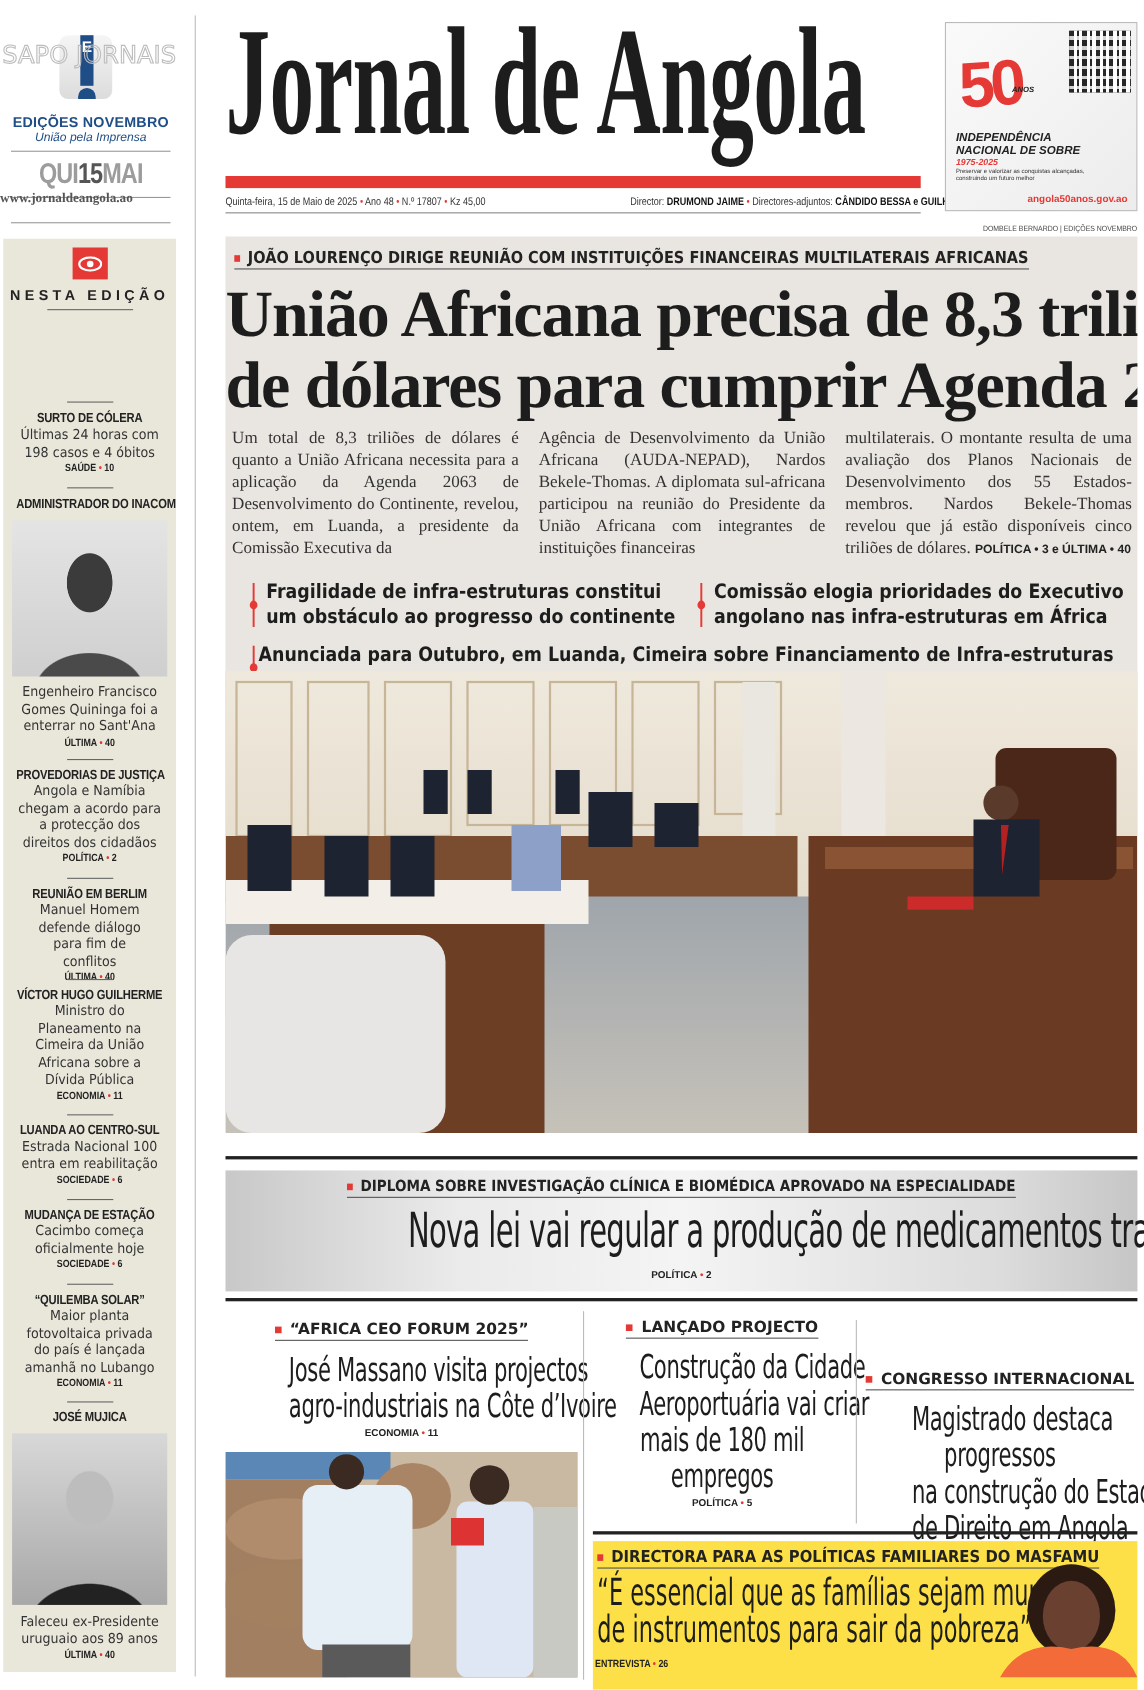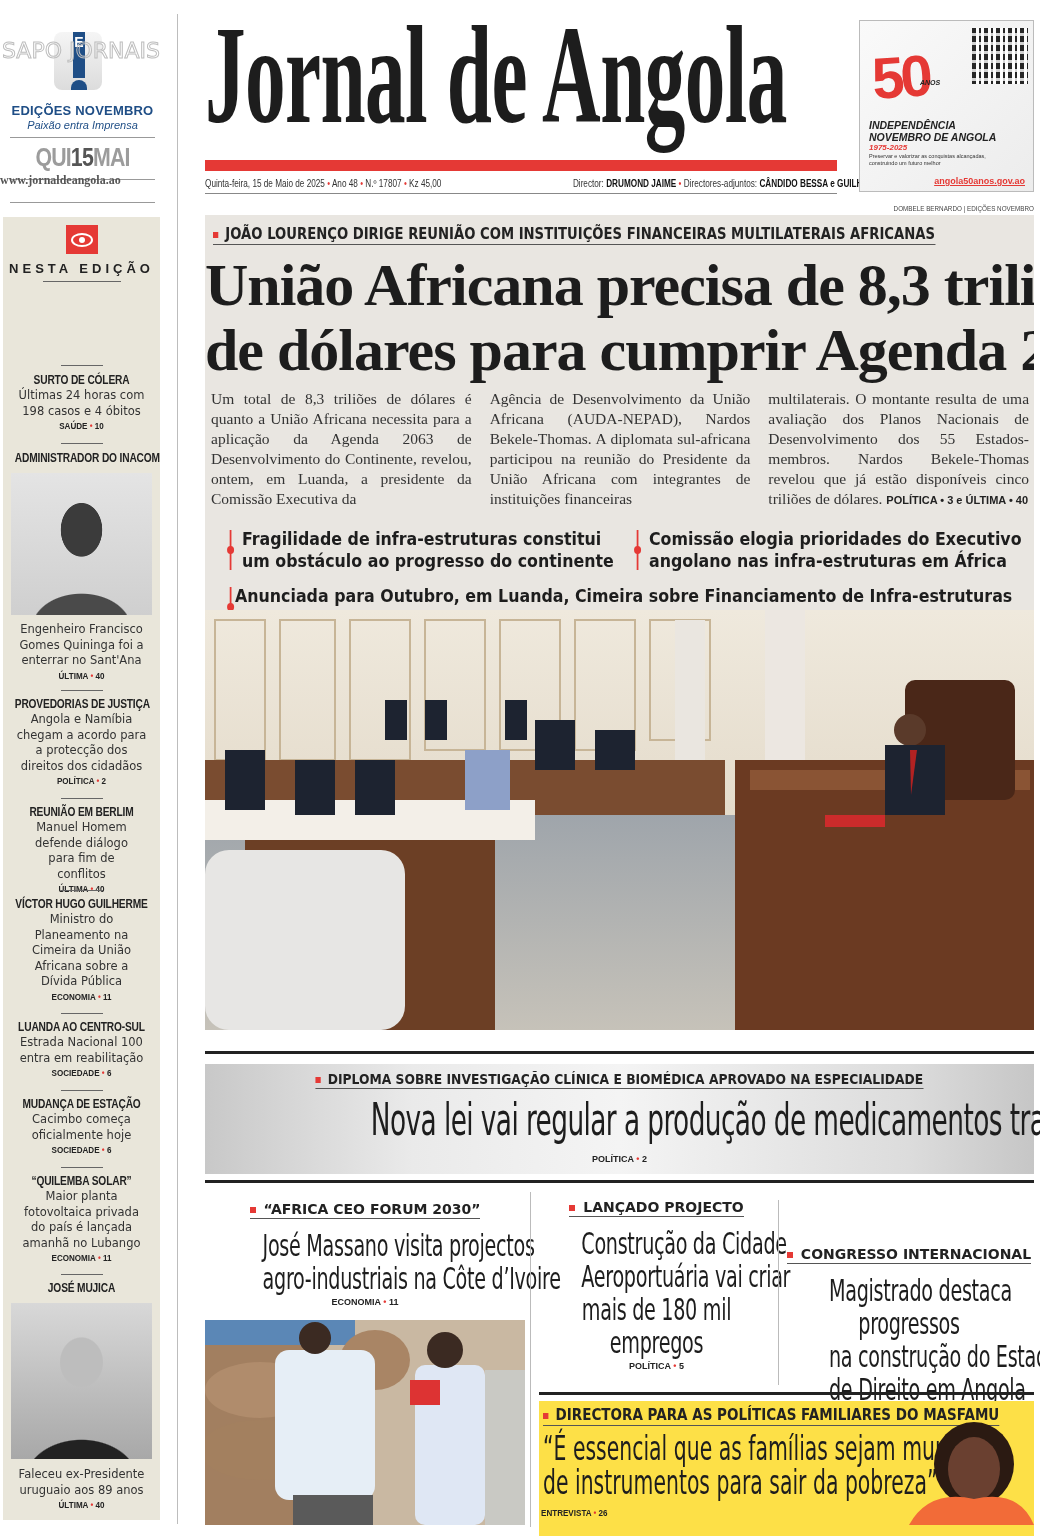--- a/index.html
+++ b/index.html
@@ -45,21 +45,21 @@
   .ad { position: absolute; left: 859px; top: 20px; width: 175px; height: 172px; border: 1px solid #bbb; background: linear-gradient(135deg, #fafafa, #ececec); }
   .ad-50 { position: absolute; left: 12px; top: 22px; font: bold 58px "Liberation Sans", sans-serif; color: #e53935; letter-spacing: -4px; transform: rotate(-4deg); }
   .ad-anos { position: absolute; left: 60px; top: 58px; font: bold italic 7px "Liberation Sans", sans-serif; color: #222; }
   .qr { position: absolute; left: 112px; top: 7px; width: 56px; height: 56px; background:
       repeating-linear-gradient(90deg, #111 0 4px, #fff 4px 7px, #111 7px 9px, #fff 9px 12px),
       #111; opacity: .9; }
   .qr::after { content: ""; position: absolute; inset: 0; background: repeating-linear-gradient(0deg, transparent 0 3px, rgba(255,255,255,.8) 3px 6px, transparent 6px 9px); }
   .ad-indep { position: absolute; left: 9px; top: 98px; font: bold italic 10.5px "Liberation Sans", sans-serif; color: #222; line-height: 12px; }
   .ad-years { position: absolute; left: 9px; top: 122px; font: bold italic 8px "Liberation Sans", sans-serif; color: #e53935; }
   .ad-tag { position: absolute; left: 9px; top: 132px; font: 5.5px "Liberation Sans", sans-serif; color: #333; line-height: 7px; width: 130px; }
-  .ad-url { position: absolute; right: 8px; top: 155px; font: bold 9px "Liberation Sans", sans-serif; color: #e53935; text-decoration: underline; }
+  .ad-url { position: absolute; right: 8px; top: 155px; font: bold 9px "Liberation Sans", sans-serif; color: #e53935; }
   .credit { position: absolute; right: 6px; top: 205px; font: 7px "Liberation Sans", sans-serif; color: #444; transform: scaleX(.9); transform-origin: right; }
 
   
   .lead { position: absolute; left: 205px; top: 215px; width: 829px; height: 815px; background: #e9e6e1; overflow: hidden; }
   .kicker { font: bold 15px "DejaVu Sans", sans-serif; color: #222; white-space: nowrap; display: inline-block; border-bottom: 1px solid #555; padding-bottom: 1px; }
   .kicker .sq { display: inline-block; width: 6px; height: 6px; background: #e53935; margin-right: 8px; vertical-align: middle; }
   .lead-kicker-wrap { position: absolute; left: 8px; top: 10px; transform: scaleX(.88); transform-origin: left; }
   .headline { position: absolute; left: 0; width: 829px; text-align: center; font-family: "Liberation Serif", serif; font-weight: bold; font-size: 60px; color: #1d1d1d; white-space: nowrap; letter-spacing: -1px; }
   .cols { position: absolute; left: 6px; top: 174px; width: 818px; display: flex; gap: 18px; }
   .col { flex: 1; font: 15.5px "Liberation Serif", serif; line-height: 20px; color: #333; text-align: justify; }
@@ -88,21 +88,21 @@
 </head>
 <body>
 
 <div class="logo-box">
   <div class="logo-bar"></div>
   <div class="logo-e">E</div>
   <div class="logo-dot"></div>
 </div>
 <div class="watermark">SAPO JORNAIS</div>
 <div class="edicoes">EDIÇÕES NOVEMBRO</div>
-<div class="paixao">Paixão entra Imprensa</div>
+<div class="paixao">União pela Imprensa</div>
 <div class="hr-thin" style="top:137px"></div>
 <div class="date-big"><span>QUI</span><span class="day">15</span><span>MAI</span></div>
 <div class="hr-thin" style="top:179px"></div>
 <div class="website">www.jornaldeangola.ao</div>
 <div class="hr-thin" style="top:202px"></div>
 <div class="vrule"></div>
 
 <div class="sidebar">
   <div class="eye-box">
     <svg width="22" height="14" viewBox="0 0 22 14">
@@ -198,21 +198,21 @@
     <span>Directores-adjuntos:</span> <b>CÂNDIDO BESSA e GUILHERMINO ALBERTO</b>
   </div>
 </div>
 
 <div class="ad">
   <div class="ad-50">50</div>
   <div class="ad-anos">ANOS</div>
   <div class="qr"></div>
   <div class="ad-indep">
       <div>INDEPENDÊNCIA</div>
-      <div>NOVEMBRO DE ANGOLA</div>
+      <div>NACIONAL DE SOBRE</div>
     </div>
   <div class="ad-years">1975-2025</div>
   <div class="ad-tag">Preservar e valorizar as conquistas alcançadas, construindo um futuro melhor</div>
   <div class="ad-url">angola50anos.gov.ao</div>
 </div>
 <div class="credit">DOMBELE BERNARDO | EDIÇÕES NOVEMBRO</div>
 
 <div class="lead">
   <div class="lead-kicker-wrap">
     <span class="kicker"><span class="sq"></span><span>JOÃO LOURENÇO DIRIGE REUNIÃO COM INSTITUIÇÕES FINANCEIRAS MULTILATERAIS AFRICANAS</span></span>
@@ -299,21 +299,21 @@
   <div class="second-kicker-wrap">
     <span class="kicker" style="font-size:14px;transform:scaleX(.88);display:inline-block"><span class="sq"></span><span>DIPLOMA SOBRE INVESTIGAÇÃO CLÍNICA E BIOMÉDICA APROVADO NA ESPECIALIDADE</span></span>
   </div>
   <div class="second-head">Nova lei vai regular a produção de medicamentos tradicionais</div>
   <div class="center-sec" style="top:90px"><span>POLÍTICA</span> <span class="dot" style="color:#e53935">•</span> <span>2</span></div>
 </div>
 <div class="rule-thick" style="top:1180px"></div>
 
 <div class="story-b" style="left:205px;top:1200px;width:320px;">
   <div style="text-align:center">
-    <span class="kicker" style="font-size:14px;"><span class="sq"></span><span>“AFRICA CEO FORUM 2030”</span></span>
+    <span class="kicker" style="font-size:14px;"><span class="sq"></span><span>“AFRICA CEO FORUM 2025”</span></span>
   </div>
   <div class="b-head" style="margin-top:10px">José Massano visita projectos</div>
   <div class="b-head">agro-industriais na Côte d’Ivoire</div>
   <div class="center-sec" style="position:relative;margin-top:2px"><span>ECONOMIA</span> <span class="dot" style="color:#e53935">•</span> <span>11</span></div>
 </div>
 <div class="photo-ceo">
   <svg width="320" height="205" viewBox="0 0 320 205">
     <rect width="320" height="205" fill="#c9b8a2"></rect>
     <rect x="0" y="0" width="150" height="25" fill="#5b87b6"></rect>
     <rect x="0" y="25" width="110" height="180" fill="#a27f60"></rect>

